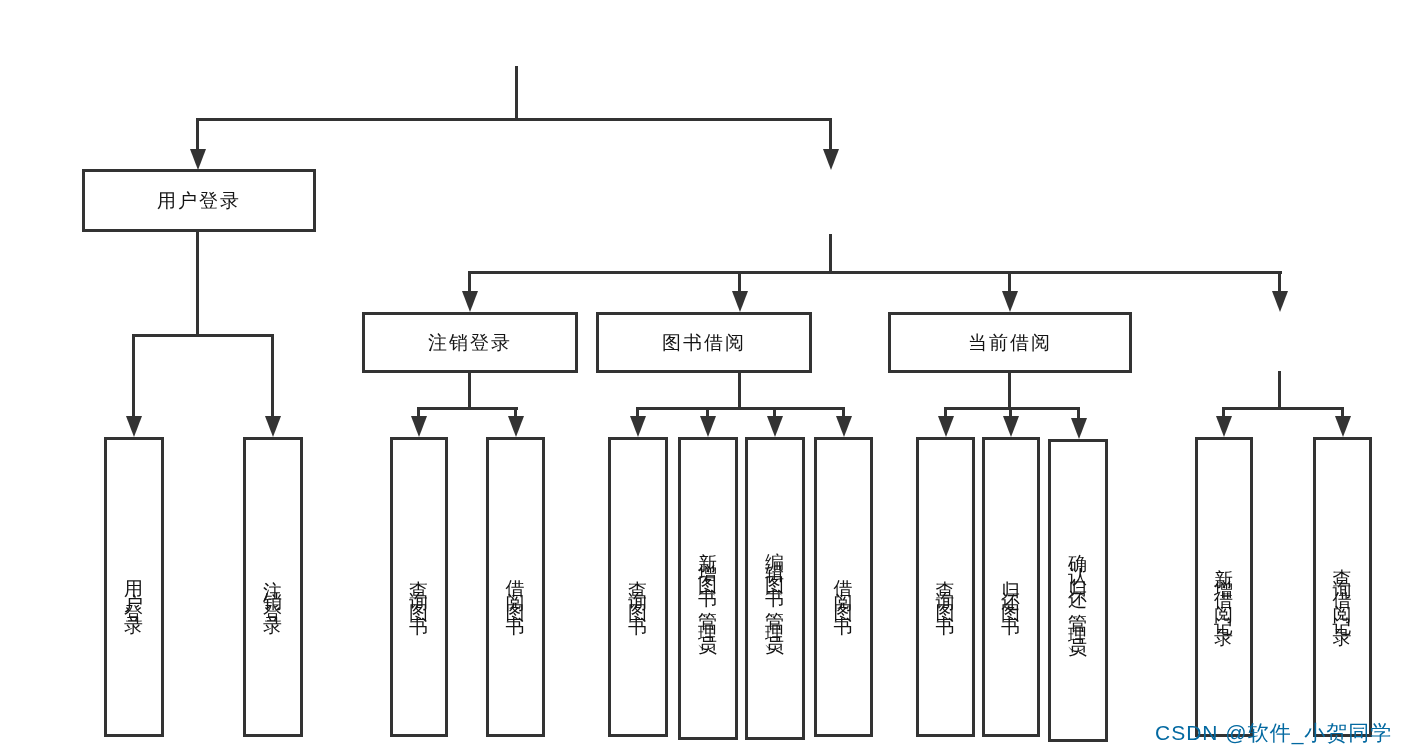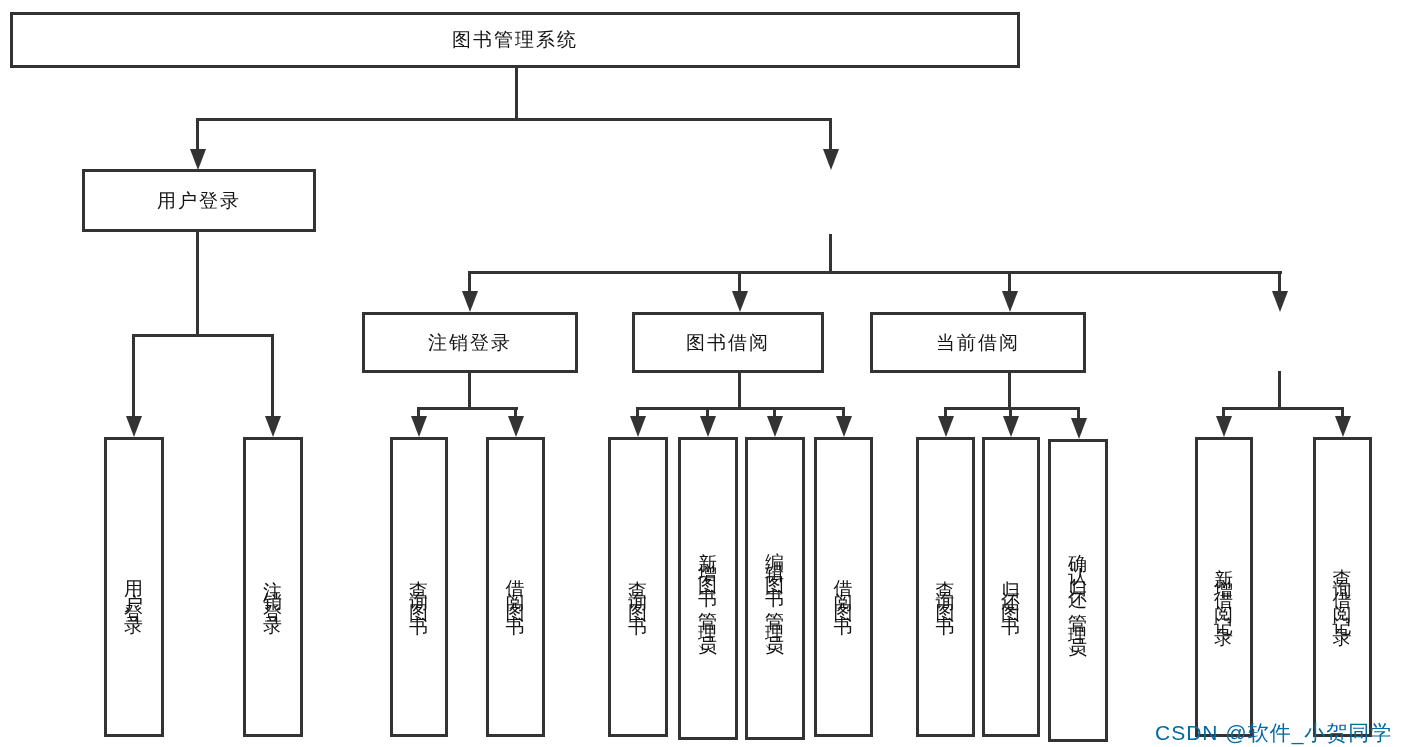--- a/index.html
+++ b/index.html
@@ -49,27 +49,26 @@
     letter-spacing: 1px;
     z-index: 5;
     white-space: nowrap;
   }
 </style>
 </head>
 <body>
 
 <div id="canvas">
 
-  <div class="node" style="left:10px; top:12px; width:1010px; height:56px;">图书管理系统</div>
 
   <div class="node" style="left:82px; top:169px; width:234px; height:63px;">用户登录</div>
 
   <div class="node" style="left:362px; top:312px; width:216px; height:61px;">注销登录</div>
-  <div class="node" style="left:632px; top:312px; width:192px; height:61px;">图书借阅</div>
-  <div class="node" style="left:870px; top:312px; width:216px; height:61px;text-align:right;">当前借阅</div>
+  <div class="node" style="left:596px; top:312px; width:216px; height:61px;">图书借阅</div>
+  <div class="node" style="left:888px; top:312px; width:244px; height:61px;text-align:right;">当前借阅</div>
 
   <div class="node vnode" style="left:104px; top:437px; width:60px; height:300px;">用户登录</div>
   <div class="node vnode" style="left:243px; top:437px; width:60px; height:300px;">注销登录</div>
 
   <div class="node vnode" style="left:390px; top:437px; width:58px; height:300px;">查询图书</div>
   <div class="node vnode" style="left:486px; top:437px; width:59px; height:300px;">借阅图书</div>
 
   <div class="node vnode" style="left:608px; top:437px; width:60px; height:300px;">查询图书</div>
   <div class="node vnode" style="left:678px; top:437px; width:60px; height:303px;">新增图书（管理员）</div>
   <div class="node vnode" style="left:745px; top:437px; width:60px; height:303px;">编辑图书（管理员）</div>

